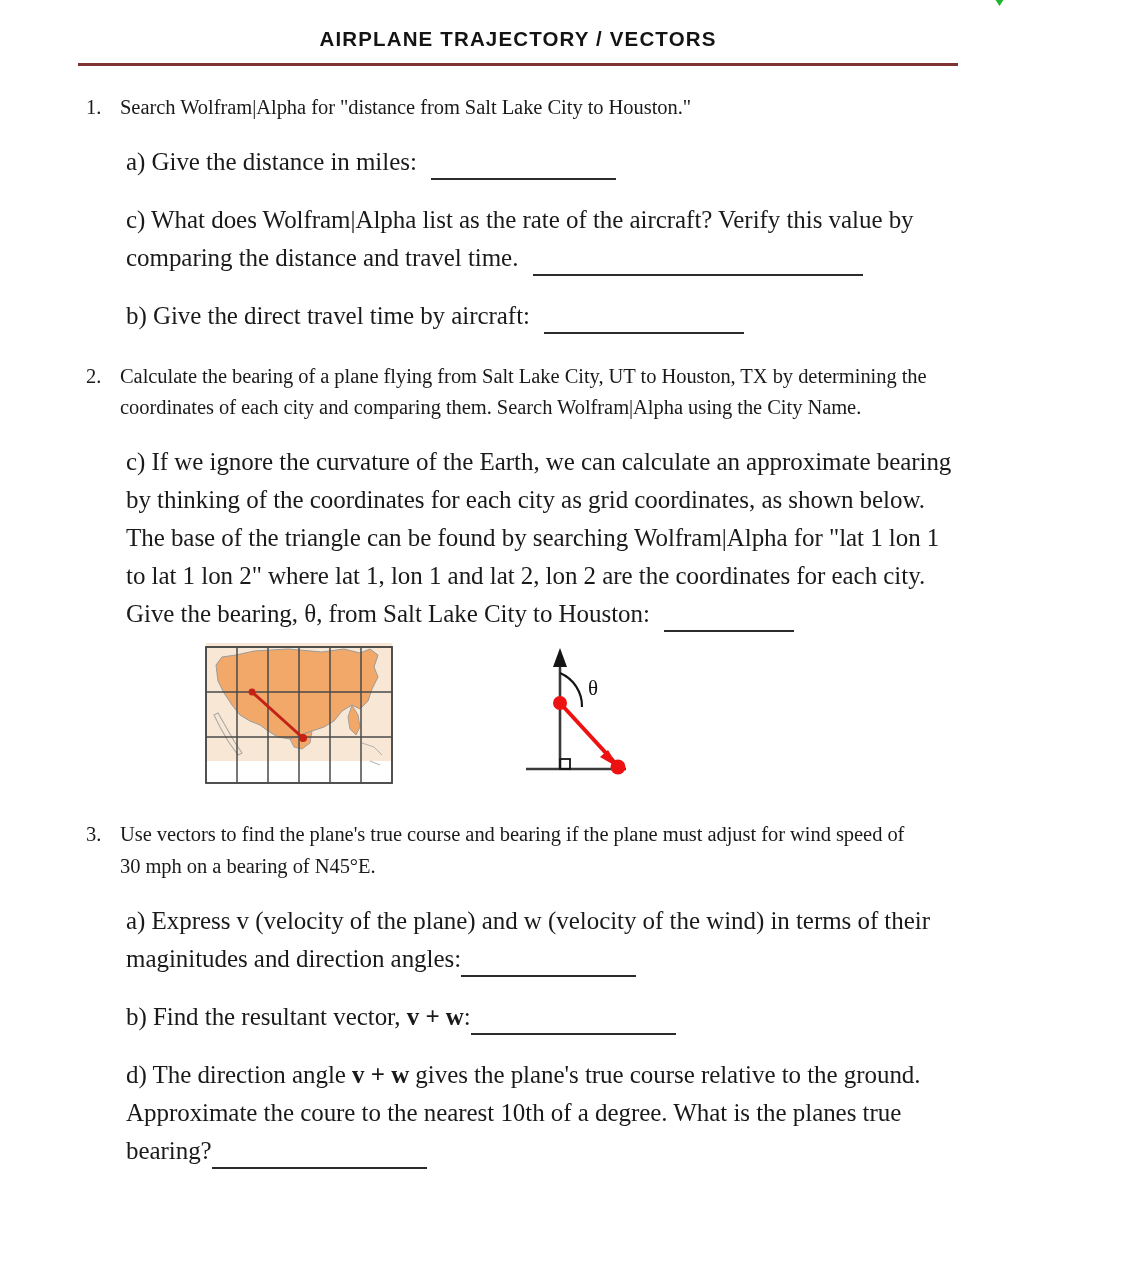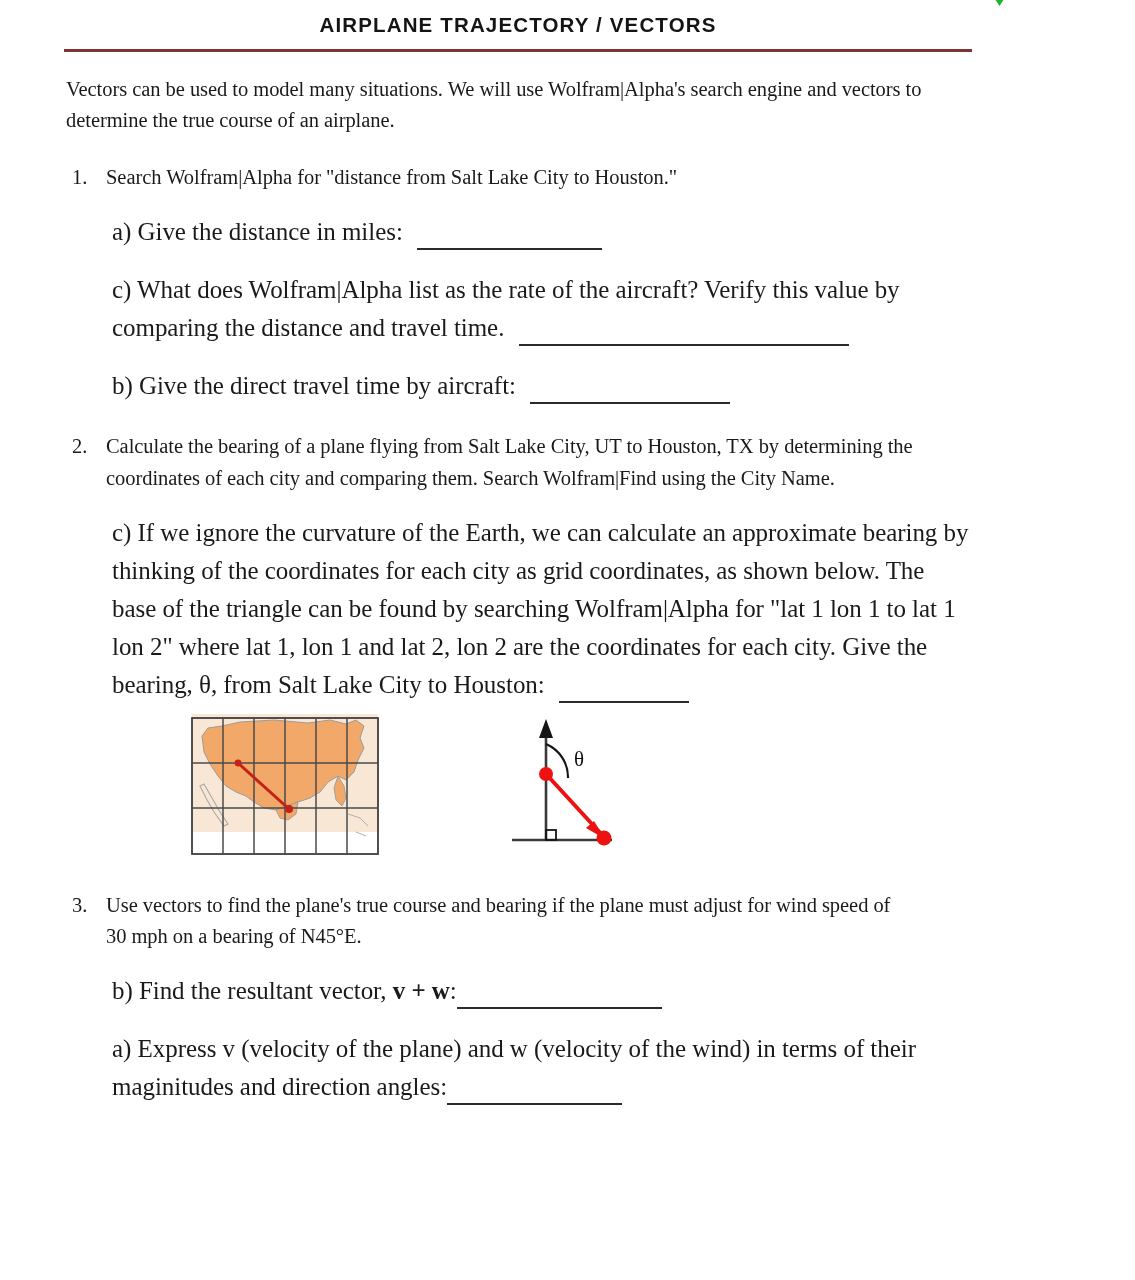--- a/index.html
+++ b/index.html
@@ -15,21 +15,21 @@
     overflow: hidden;
     font-family: "Liberation Serif", "DejaVu Serif", serif;
     color: #1a1a1a;
   }
 
   .page {
     position: relative;
     width: 1036px;
     height: 1280px;
     box-sizing: border-box;
-    padding: 0;
+    padding: 14px;
   }
 
   
   .corner-mark {
     position: absolute;
     top: -7px;
     right: 28px;
     width: 17px;
     height: 13px;
     background: #12b021;
@@ -147,21 +147,20 @@
 
 <div class="page">
 
   <div class="corner-mark"></div>
 
   <h1 class="doc-title">AIRPLANE TRAJECTORY / VECTORS</h1>
   <hr class="title-rule">
 
   <div class="content">
 
-    <p class="intro">Vectors can be used to model many situations. We will use Wolfram|Alpha's search engine and vectors to determine the true course of an airplane.</p>
 
     <div class="qitem">
       <div class="qnum">1.</div>
       <div class="qbody">Search Wolfram|Alpha for "distance from Salt Lake City to Houston."</div>
     </div>
 
     <div class="subitem">
       <span>a) Give the distance in miles:</span>
       <span class="blank sp w-185"></span>
     </div>
@@ -171,21 +170,21 @@
       <span class="blank sp w-330"></span>
     </div>
 
     <div class="subitem">
       <span>b) Give the direct travel time  by aircraft:</span>
       <span class="blank sp w-200"></span>
     </div>
 
     <div class="qitem">
       <div class="qnum">2.</div>
-      <div class="qbody">Calculate the bearing of a plane flying from Salt Lake City, UT to Houston, TX by determining the coordinates of each city and comparing them. Search Wolfram|Find using the City Name.</div>
+      <div class="qbody">Calculate the bearing of a plane flying from Salt Lake City, UT to Houston, TX by determining the coordinates of each city and comparing them. Search Wolfram|Alpha using the City Name.</div>
     </div>
 
 
 
     <div class="subitem">
       <span>c) If we ignore the curvature of the Earth, we can calculate an approximate bearing by thinking of the coordinates for each city as grid coordinates, as shown below.  The base of the triangle can be found by searching Wolfram|Alpha for "lat 1 lon 1 to lat 1 lon 2" where lat 1, lon 1 and lat 2, lon 2 are the coordinates for each city. Give the bearing, θ, from Salt Lake City to Houston:</span>
       <span class="blank sp w-130"></span>
     </div>
 
     <div class="figures">
@@ -251,23 +250,26 @@
 
     <div class="qitem" style="margin-top:14px;">
       <div class="qnum wide">3.</div>
       <div class="qbody">
         <span>Use vectors to find the plane's true course and bearing if the plane must adjust for wind speed of</span><br>
         <span>30 mph on a bearing of  N45°E.</span>
       </div>
     </div>
 
     <div class="subitem">
+      <span>a)  Express v (velocity of the plane) and w (velocity of the wind) in terms of their maginitudes and direction angles:</span><span class="blank w-175"></span>
+    </div>
+
+    <div class="subitem">
       <span>b) Find the resultant vector, </span><span class="bold">v + w</span><span>:</span><span class="blank w-205"></span>
     </div>
 
-    <div class="subitem">
-      <span>a)  Express v (velocity of the plane) and w (velocity of the wind) in terms of their maginitudes and direction angles:</span><span class="blank w-175"></span>
-    </div>
-
-
+
+    <div class="subitem">
+      <span>d) The direction angle </span><span class="bold">v + w</span><span> gives the plane's true course relative to the ground. Approximate the coure to the nearest 10th of a degree. What is the planes true bearing?</span><span class="blank w-215"></span>
+    </div>
 
   </div>
 </div>
 
 </body></html>

